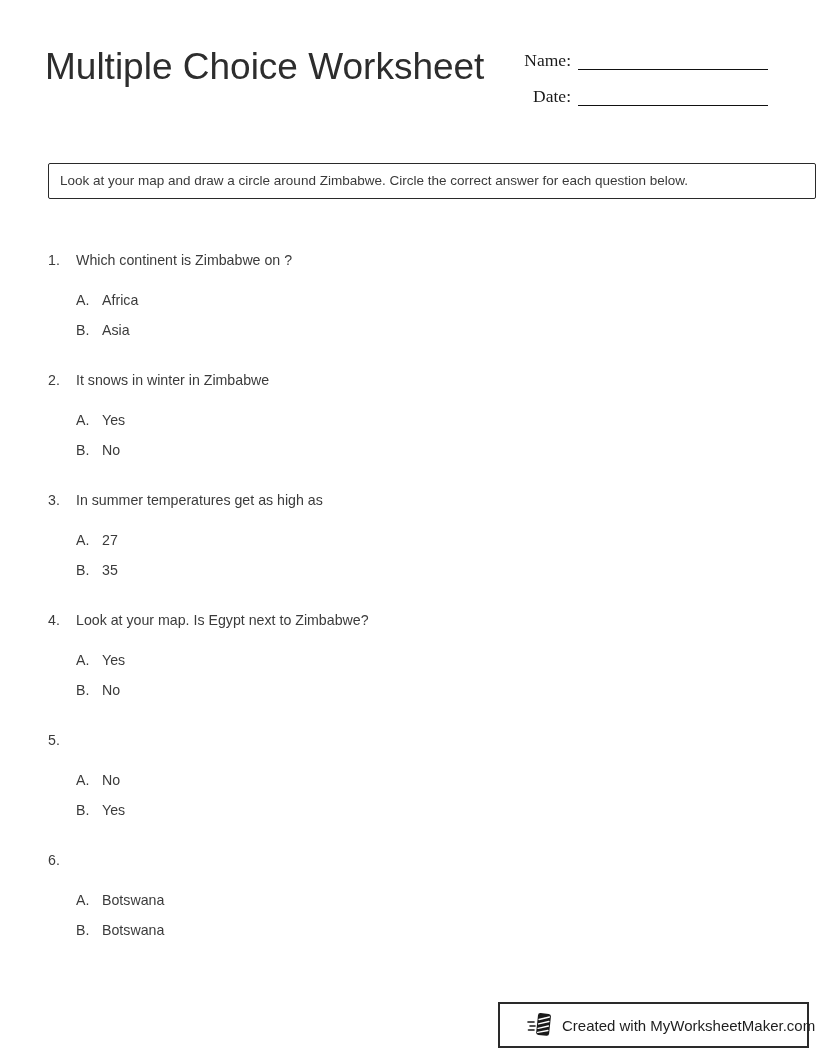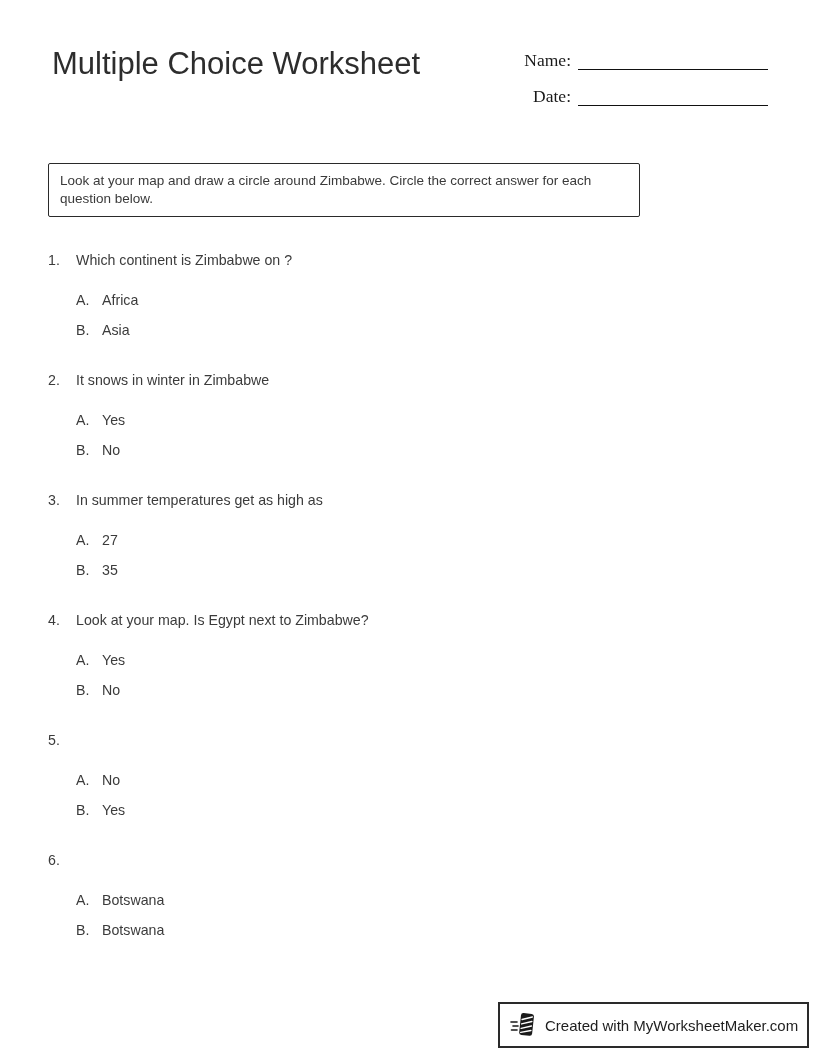--- a/index.html
+++ b/index.html
@@ -4,52 +4,52 @@
 <style>
   html,body{margin:0;padding:0;background:#ffffff;}
   .page{
     position:relative;
     width:816px;height:1056px;
     background:#ffffff;
     overflow:hidden;
     font-family:"Liberation Sans","DejaVu Sans",sans-serif;
   }
   .title{
-    position:absolute;left:52px;top:46px;margin:0;
-    font-size:31px;font-weight:400;color:#2d2d2d;
+    position:absolute;left:45px;top:46px;margin:0;
+    font-size:37px;font-weight:400;color:#2d2d2d;
   }
   .name-date{position:absolute;top:50px;right:48px;}
   .field-row{display:flex;justify-content:flex-end;margin-bottom:16px;}
   .field-label{
     font-family:"Liberation Serif","DejaVu Serif",serif;
     font-size:17.5px;color:#1a1a1a;line-height:20px;
   }
   .field-line{
     display:inline-block;width:190px;height:19px;
     border-bottom:1.5px solid #111111;margin-left:7px;
   }
   .instructions-box{
-    position:absolute;left:48px;top:163px;width:592px;
+    position:absolute;left:48px;top:163px;width:768px;
     box-sizing:border-box;border:1.5px solid #2a2a2a;border-radius:2px;
     padding:8px 11px;
   }
   .instructions-box p{
     margin:0;font-size:13.5px;line-height:18px;color:#3a3a3a;
   }
   .questions{position:absolute;left:48px;top:251px;width:720px;}
   .question{margin-bottom:31px;}
   .q-row{display:flex;font-size:14.2px;color:#3b3b3b;line-height:19px;margin-bottom:21px;}
   .q-num{width:28px;flex:none;}
   .opt{display:flex;margin-left:28px;margin-bottom:11px;font-size:14.2px;color:#3b3b3b;line-height:19px;}
   .opt:last-child{margin-bottom:0;}
   .opt-letter{width:26px;flex:none;}
   .footer-badge{
     position:absolute;left:498px;top:1002px;width:311px;height:46px;
     box-sizing:border-box;border:2px solid #2a2a2a;
-    display:flex;align-items:center;padding:0 10px;
+    display:flex;align-items:center;padding:0 27px;
     background:#ffffff;
     justify-content:space-between;
   }
   .footer-icon{flex:none;margin-right:7px;display:flex;align-items:center;}
   .footer-text{font-size:15px;color:#1e1e1e;white-space:nowrap;}
 </style>
 </head>
 <body>
 
 <div class="page">

